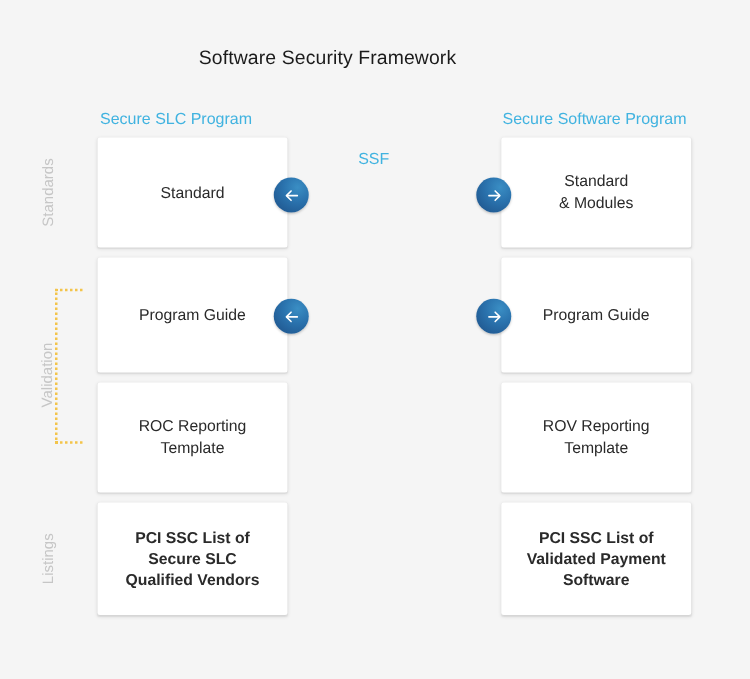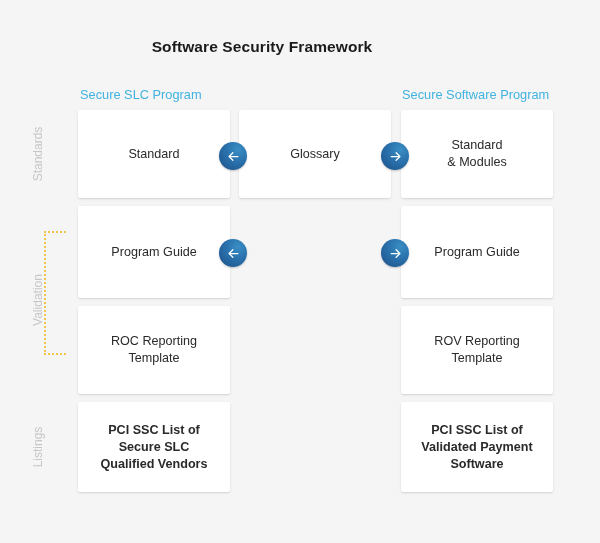--- a/index.html
+++ b/index.html
@@ -16,21 +16,21 @@
   }
 
   
   #chart-title {
     position: absolute;
     top: 38px;
     left: 0;
     width: 524px;
     text-align: center;
     font-size: 15.5px;
-    font-weight: bold;
+    font-weight: normal;
     color: #1b1b1b;
     letter-spacing: 0.1px;
   }
 
   
   .col-header {
     position: absolute;
     top: 87px;
     font-size: 12.8px;
     color: #41b3e0;
@@ -138,21 +138,20 @@
 </div>
 <div class="band-label" id="band-label-listings">
   <span>Listings</span>
 </div>
 
 <div id="validation-bracket"></div>
 
 <div id="cards-layer">
 
   <div class="card col-0 row-0">Standard</div>
-  <div class="card col-1 row-0">Glossary</div>
   <div class="card col-2 row-0">Standard<br>&amp; Modules</div>
 
   <div class="card col-0 row-1">Program Guide</div>
   <div class="card col-2 row-1">Program Guide</div>
 
   <div class="card col-0 row-2">ROC Reporting<br>Template</div>
   <div class="card col-2 row-2">ROV Reporting<br>Template</div>
 
   <div class="card col-0 row-3">PCI SSC List of<br>Secure SLC<br>Qualified Vendors</div>
   <div class="card col-2 row-3">PCI SSC List of<br>Validated Payment<br>Software</div>

